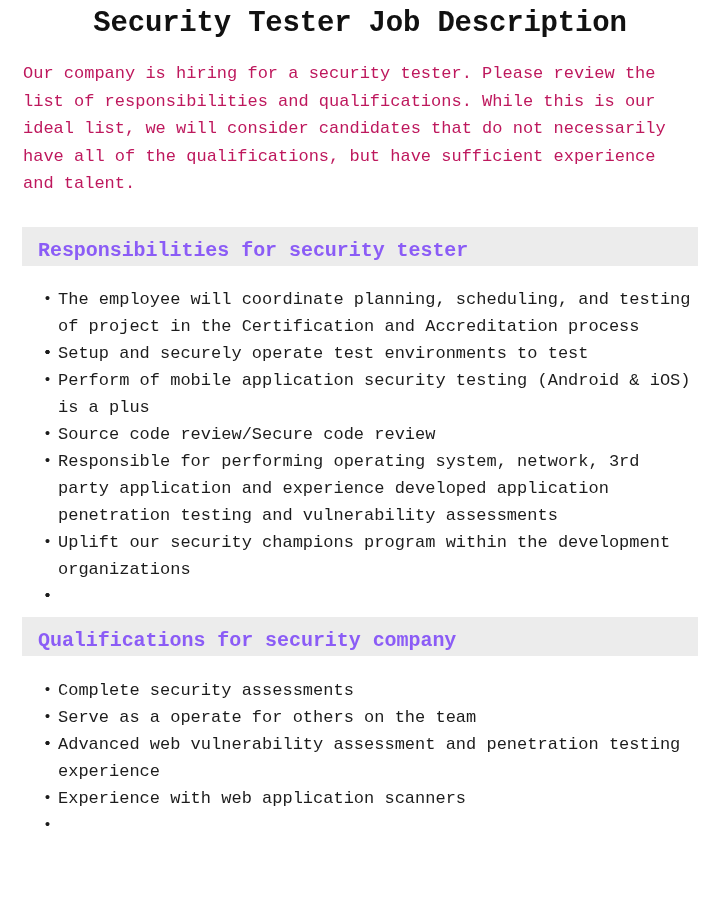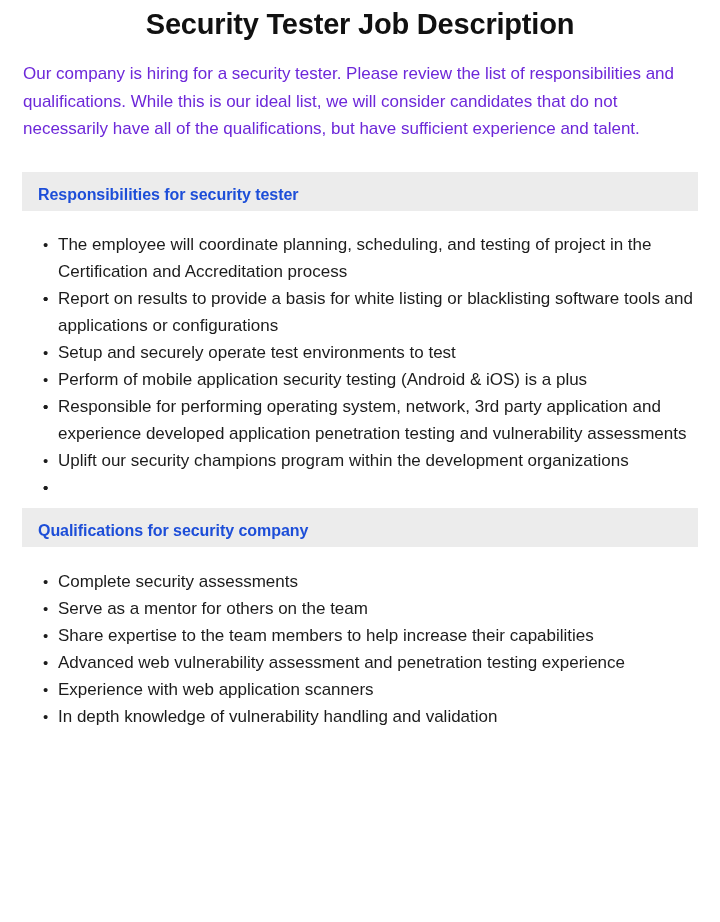--- a/index.html
+++ b/index.html
@@ -15,41 +15,42 @@
     overflow: hidden;
     -webkit-font-smoothing: antialiased;
   }
 
   .page {
     width: 720px;
     height: 798px;
     position: relative;
     box-sizing: border-box;
     background: #ffffff;
+    font-family: Liberation Mono, monospace;
   }
 
   
   .doc-title {
     margin: 0;
     padding: 4px 22px 0 22px;
     font-size: 29px;
     line-height: 40px;
     font-weight: 700;
     text-align: center;
     letter-spacing: -0.2px;
     color: #111111;
   }
 
   
   .intro {
     margin: 16px 0 0 0;
     padding: 0 37px 0 23px;
     font-size: 17px;
     line-height: 27.5px;
-    color: #6d28d9;
+    color: #be185d;
     text-align: left;
   }
 
   
   .section {
     margin-top: 29px;
   }
   .section.qualifications {
     margin-top: 34px;
   }
@@ -57,23 +58,23 @@
   .section-header {
     background: #ececec;
     margin: 0 22px;
     height: 39px;
     display: flex;
     align-items: center;
     padding: 0 0 0 16px;
     box-sizing: border-box;
   }
   .section-header-text {
-    font-size: 16px;
+    font-size: 20px;
     font-weight: 600;
-    color: #1d4ed8;
+    color: #8b5cf6;
     letter-spacing: -0.05px;
     margin-top: 8px;
   }
 
   
   .bullet-list {
     list-style: none;
     margin: 0;
     padding: 0;
     padding-top: 20px;
@@ -110,38 +111,38 @@
 
   <p class="intro">Our company is hiring for a security tester. Please review the list of responsibilities and qualifications. While this is our ideal list, we will consider candidates that do not necessarily have all of the qualifications, but have sufficient experience and talent.</p>
 
   <div class="section responsibilities">
     <div class="section-header">
       <span class="section-header-text">Responsibilities for security tester</span>
     </div>
     <ul class="bullet-list" id="responsibilities-list">
         <li class="bullet-item"><span class="bullet-dot">•</span><span>The employee will coordinate planning, scheduling, and testing of project in the Certification and Accreditation process</span></li>
         <li class="bullet-item"><span class="bullet-dot">•</span></li>
-        <li class="bullet-item"><span class="bullet-dot">•</span><span>Report on results to provide a basis for white listing or blacklisting software tools and applications or configurations</span></li>
+        <li class="bullet-item"><span class="bullet-dot">•</span></li>
         <li class="bullet-item"><span class="bullet-dot">•</span><span>Setup and securely operate test environments to test</span></li>
         <li class="bullet-item"><span class="bullet-dot">•</span><span>Perform of mobile application security testing (Android &amp; iOS) is a plus</span></li>
-        <li class="bullet-item"><span class="bullet-dot">•</span></li>
+        <li class="bullet-item"><span class="bullet-dot">•</span><span>Source code review/Secure code review</span></li>
         <li class="bullet-item"><span class="bullet-dot">•</span><span>Responsible for performing operating system, network, 3rd party application and experience developed application penetration testing and vulnerability assessments</span></li>
         <li class="bullet-item"><span class="bullet-dot">•</span><span>Uplift our security champions program within the development organizations</span></li>
         <li class="bullet-item"><span class="bullet-dot">•</span></li>
         <li class="bullet-item"><span class="bullet-dot">•</span></li>
       </ul>
   </div>
 
   <div class="section qualifications">
     <div class="section-header">
       <span class="section-header-text">Qualifications for security company</span>
     </div>
     <ul class="bullet-list" id="qualifications-list">
         <li class="bullet-item"><span class="bullet-dot">•</span><span>Complete security assessments</span></li>
-        <li class="bullet-item"><span class="bullet-dot">•</span><span>Serve as a mentor for others on the team</span></li>
-        <li class="bullet-item"><span class="bullet-dot">•</span><span>Share expertise to the team members to help increase their capabilities</span></li>
+        <li class="bullet-item"><span class="bullet-dot">•</span><span>Serve as a operate for others on the team</span></li>
+        <li class="bullet-item"><span class="bullet-dot">•</span></li>
         <li class="bullet-item"><span class="bullet-dot">•</span><span>Advanced web vulnerability assessment and penetration testing experience</span></li>
         <li class="bullet-item"><span class="bullet-dot">•</span><span>Experience with web application scanners</span></li>
-        <li class="bullet-item"><span class="bullet-dot">•</span><span>In depth knowledge of vulnerability handling and validation</span></li>
+        <li class="bullet-item"><span class="bullet-dot">•</span></li>
       </ul>
   </div>
 
 </div>
 
 </body></html>

